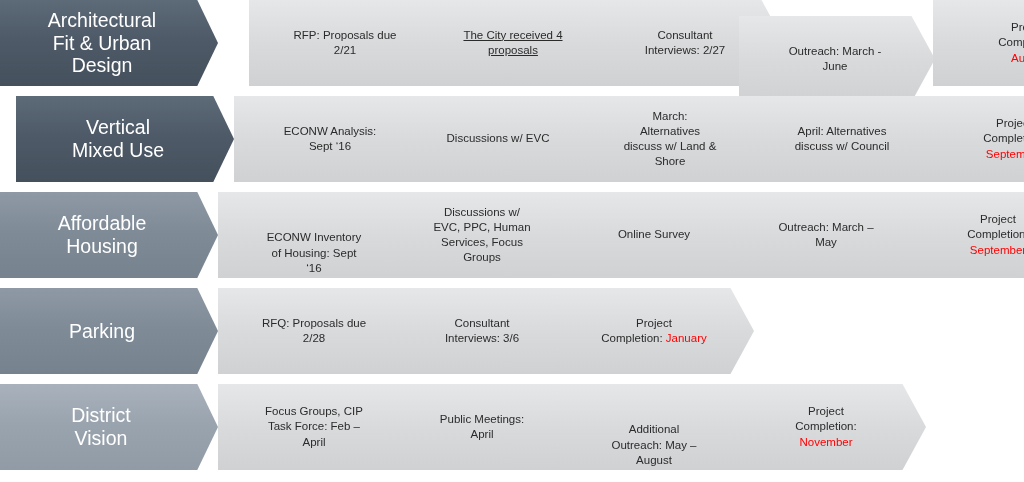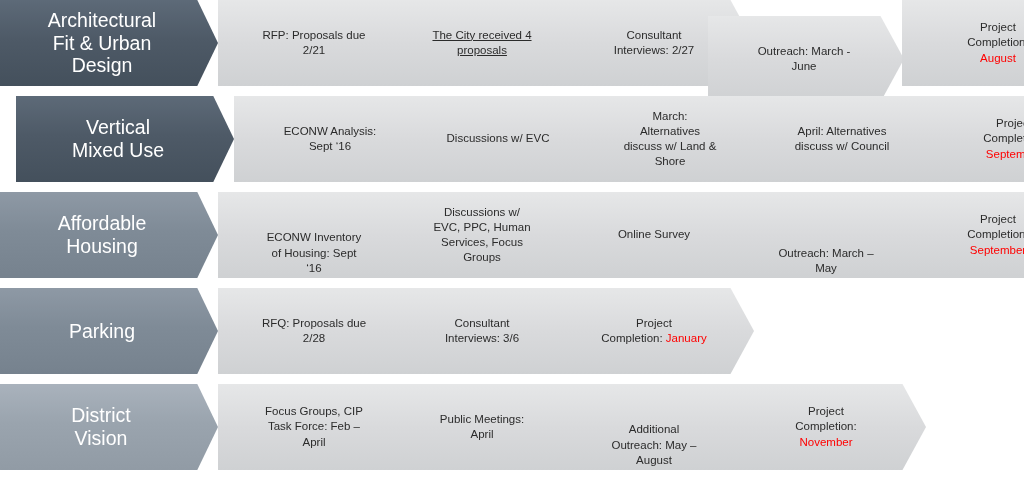--- a/index.html
+++ b/index.html
@@ -83,21 +83,21 @@
     width: 100%;
   }
   .red {
     color: #ff0000;
   }
 </style>
 </head>
 <body>
 
 <div id="board">
-    <div class="row" style="top: 0px;">
+    <div class="row" style="top: 0px; gap: 31px;">
       <div class="label-chev dark">
         <span>Architectural<br>Fit &amp; Urban<br>Design</span>
       </div>
       <div class="steps">
         <div class="step" style="left: 0px; width: 196px;">
           <span class="txt">RFP: Proposals due<br>2/21</span>
         </div>
         <div class="step" style="left: 168px; width: 196px; text-decoration: underline;">
           <span class="txt">The City received 4<br>proposals</span>
         </div>
@@ -141,21 +141,21 @@
       <div class="steps">
         <div class="step" style="left: 0px; width: 196px; align-items: flex-end;">
           <span class="txt">ECONW Inventory<br>of Housing: Sept<br>‘16</span>
         </div>
         <div class="step" style="left: 168px; width: 196px;">
           <span class="txt">Discussions w/<br>EVC, PPC, Human<br>Services, Focus<br>Groups</span>
         </div>
         <div class="step" style="left: 340px; width: 196px;">
           <span class="txt">Online Survey</span>
         </div>
-        <div class="step" style="left: 512px; width: 196px; align-items: flex-end;">
+        <div class="step" style="left: 512px; width: 196px;">
           <span class="txt">Outreach: March –<br>May</span>
         </div>
         <div class="step" style="left: 684px; width: 196px;">
           <span class="txt">Project<br>Completion:<br><span class="red">September</span></span>
         </div>
       </div>
     </div>
     <div class="row" style="top: 288px;">
       <div class="label-chev mid">
         <span>Parking</span>

